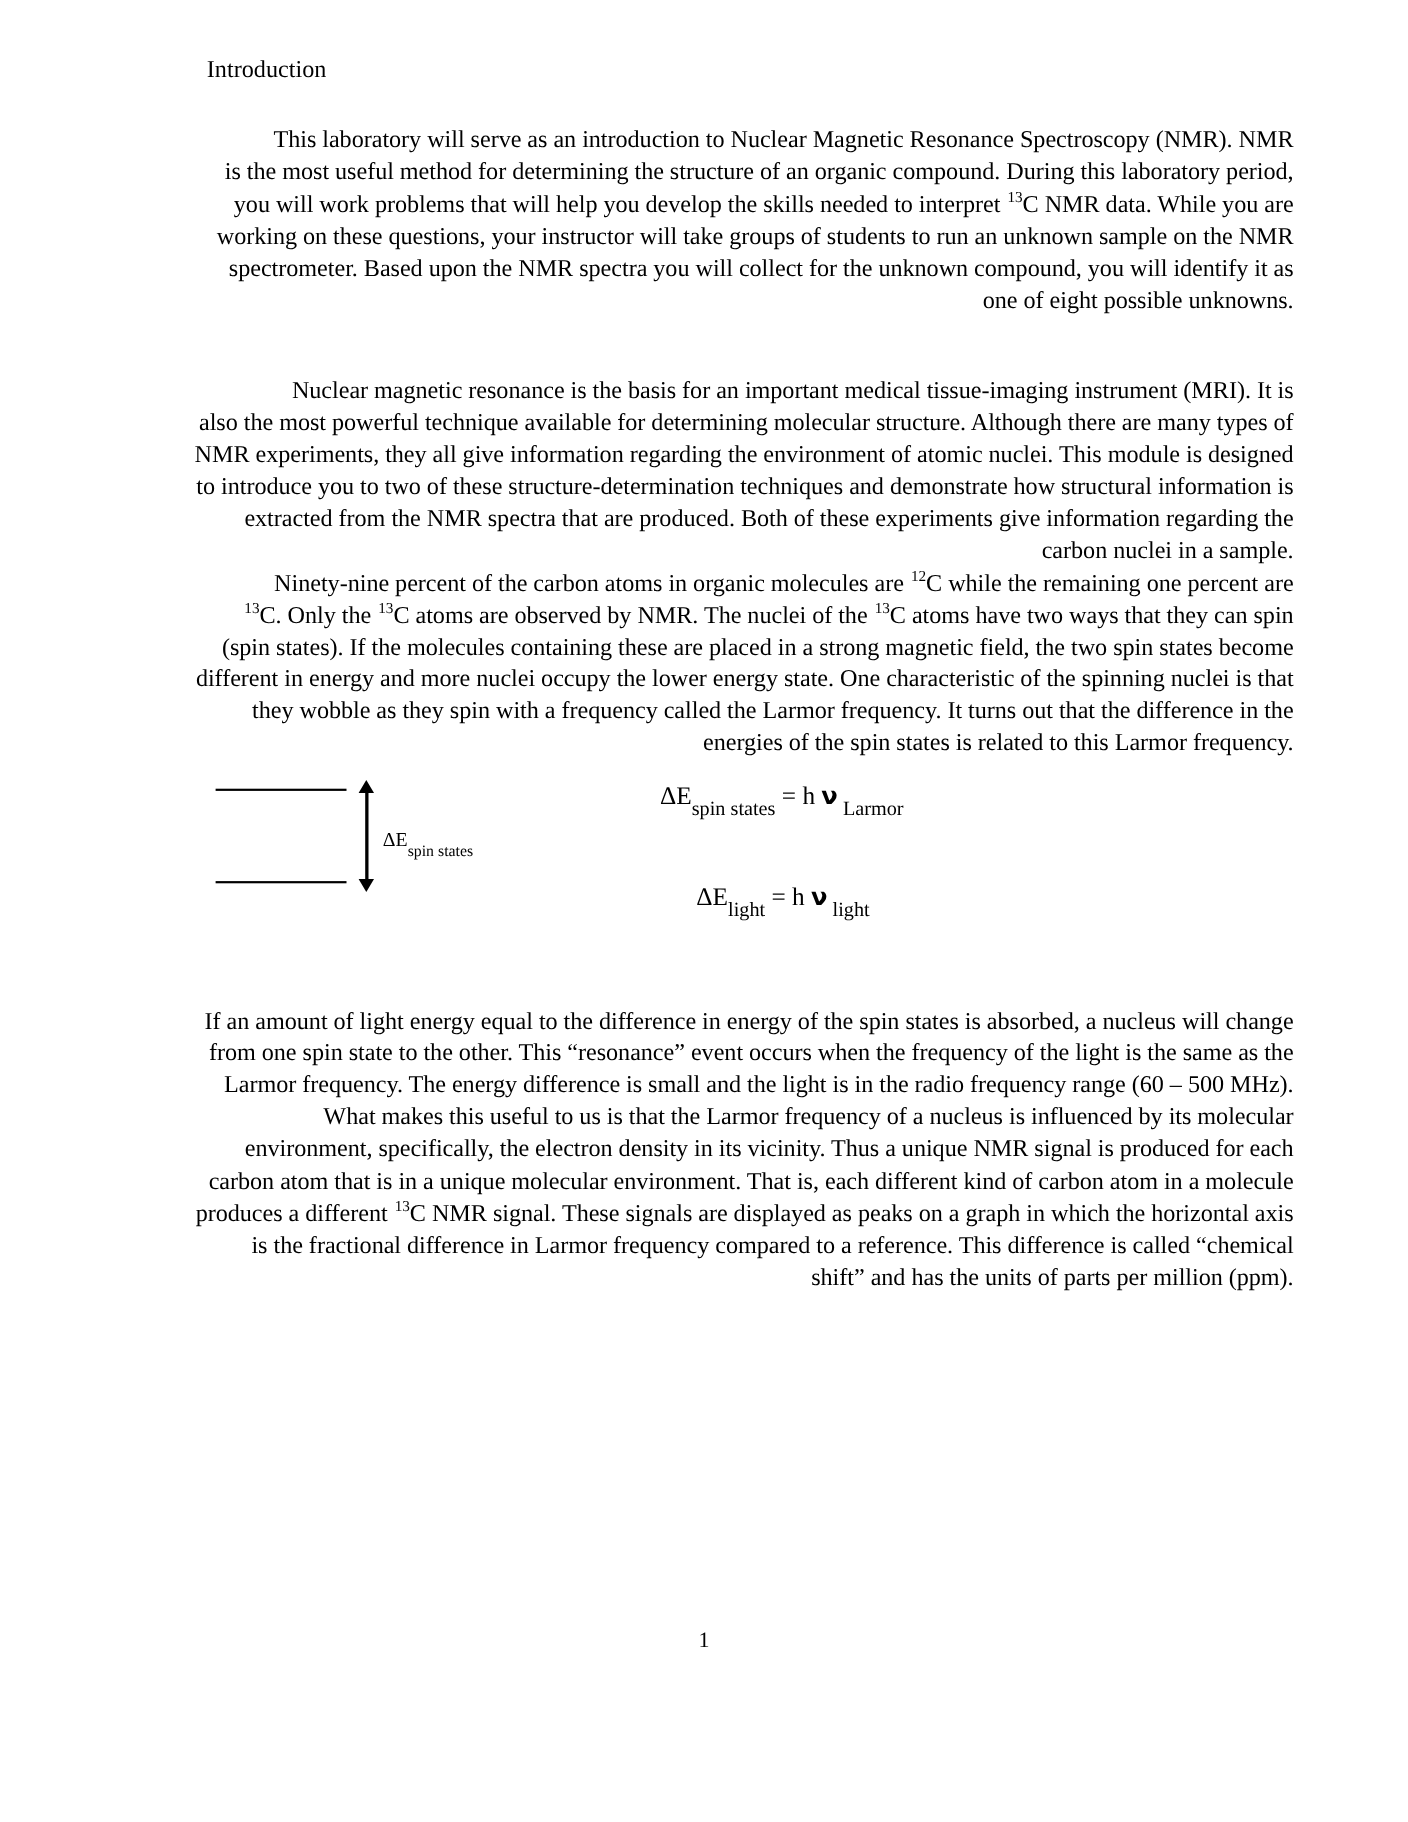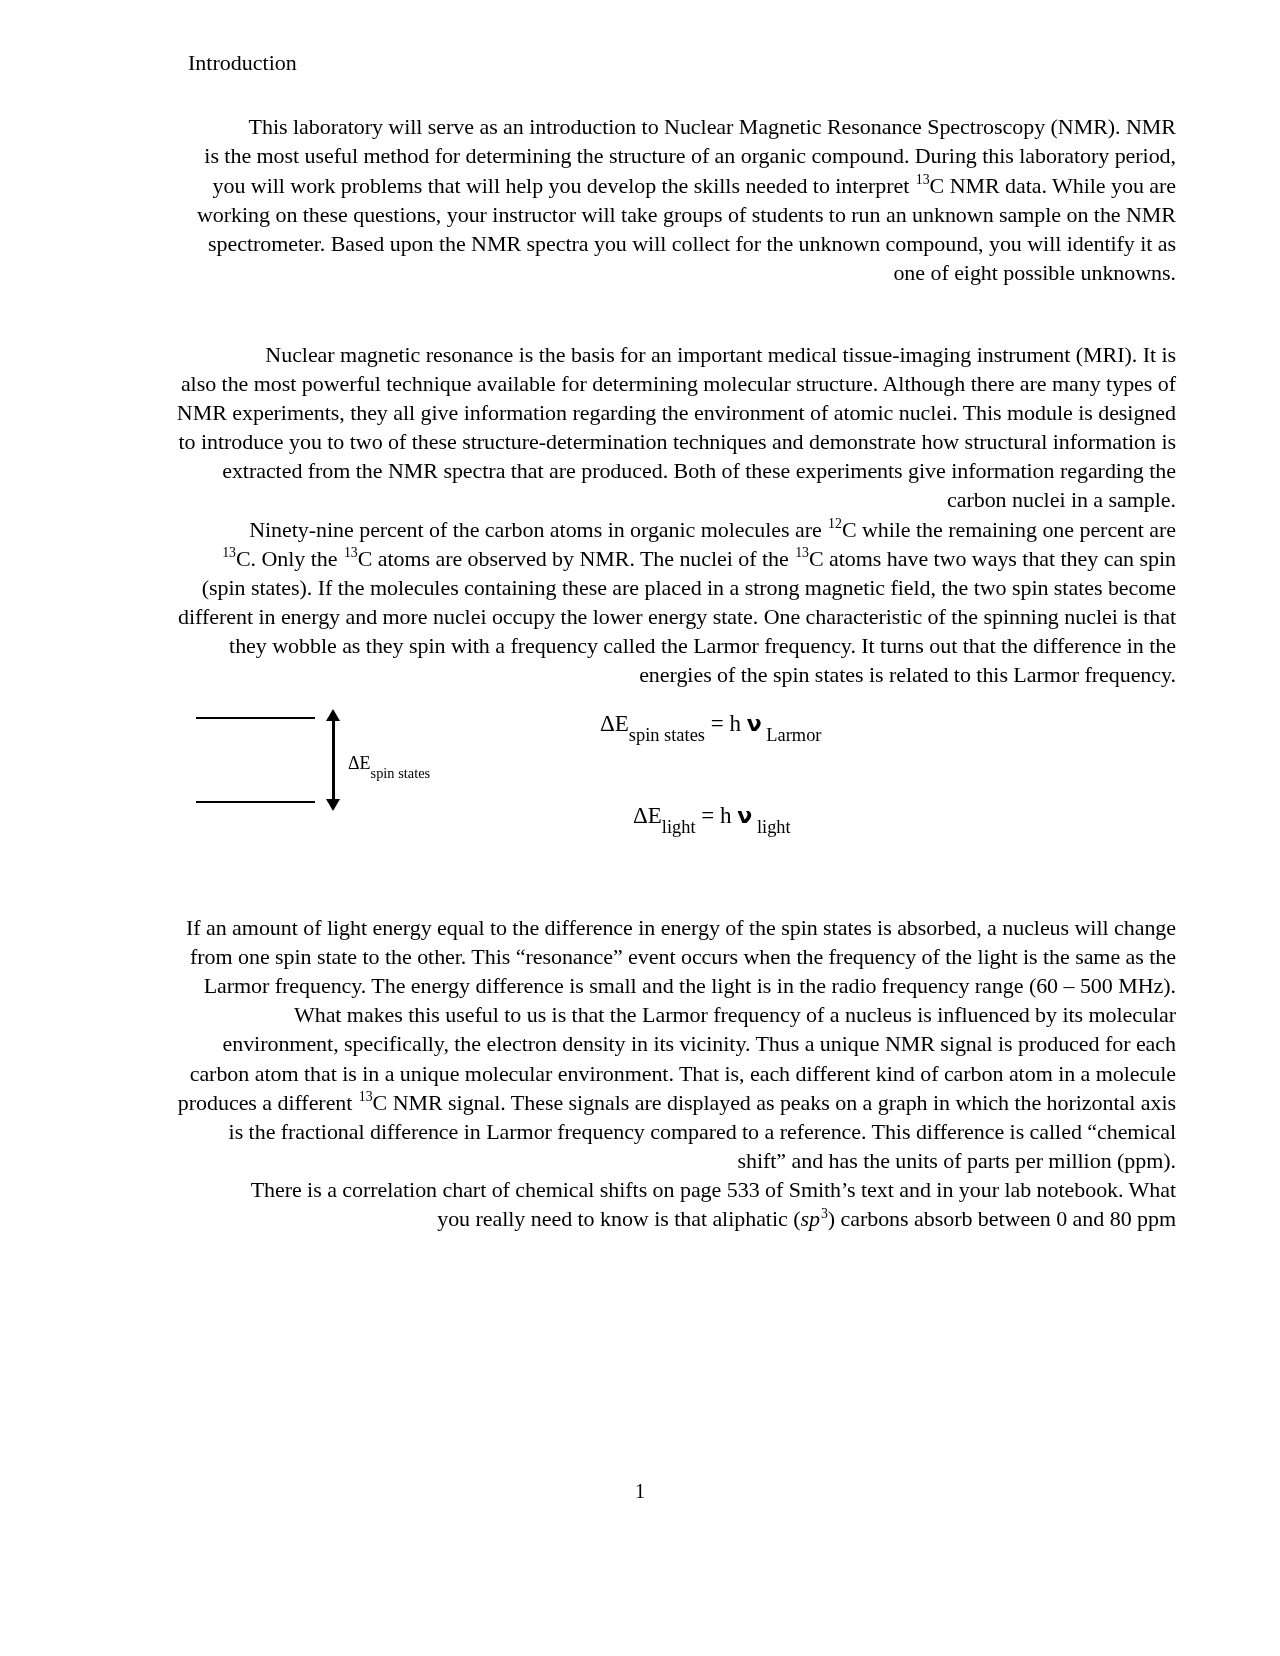--- a/index.html
+++ b/index.html
@@ -209,18 +209,17 @@
 
       <div class="eq eq-2"><span>ΔE</span><span class="sub">light</span><span>  =  h </span><span class="nu">ν</span><span class="sub"> light</span></div>
 
 
     </div>
 
     <p class="body-par"> If an amount of light energy equal to the difference in energy of the spin states is absorbed, a nucleus will change from one spin state to the other.  This  “resonance” event occurs when the frequency of the light is the same as the Larmor frequency.  The energy difference is small and the light is in the radio frequency range (60 – 500 MHz).</p>
 
     <p class="body-par indent"><span>What makes this useful to us is that the Larmor frequency of a nucleus is influenced by its molecular environment, specifically, the electron density in its vicinity.  Thus a unique NMR signal is produced for each carbon atom that is in a unique molecular environment.  That is, each different kind of carbon atom in a molecule produces a different </span><sup class="sup-pad">13</sup><span>C NMR signal.  These signals are displayed as peaks on a graph in which the horizontal axis is the fractional difference in Larmor frequency compared to a reference.  This difference is called “chemical shift” and has the units of parts per million (ppm).</span></p>
 
-    <p class="body-par indent"><span>There is a correlation chart of chemical shifts on page 533 of Smith’s text and in your lab notebook.  What you really need to know is that aliphatic (</span><em class="ital">sp</em><sup class="sup-pad">3</sup><span>) carbons absorb between 0 and 80 ppm</span></p>
 
   </div>
 
   <div class="page-number">1</div>
 </div>
 
 </body></html>

